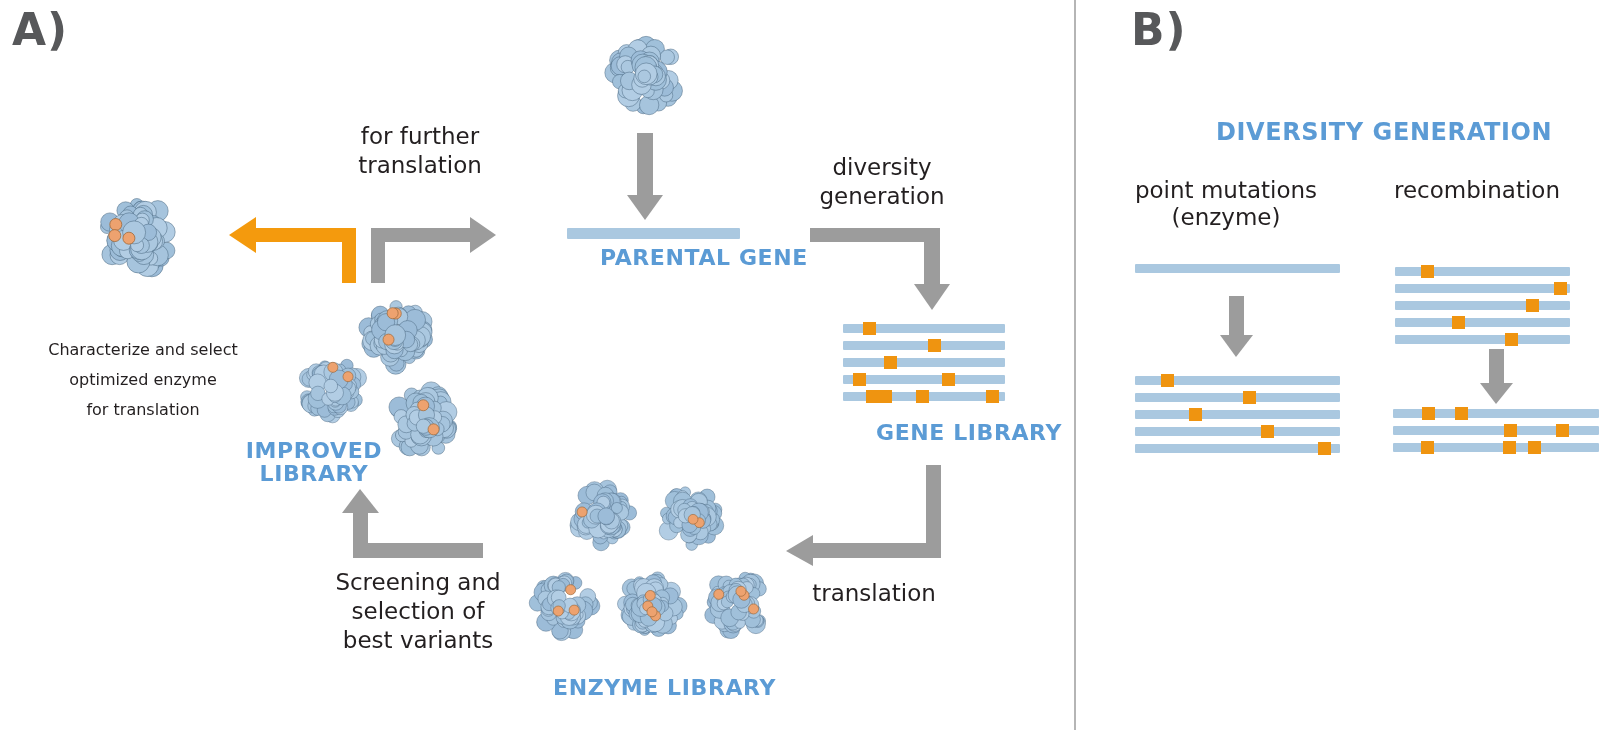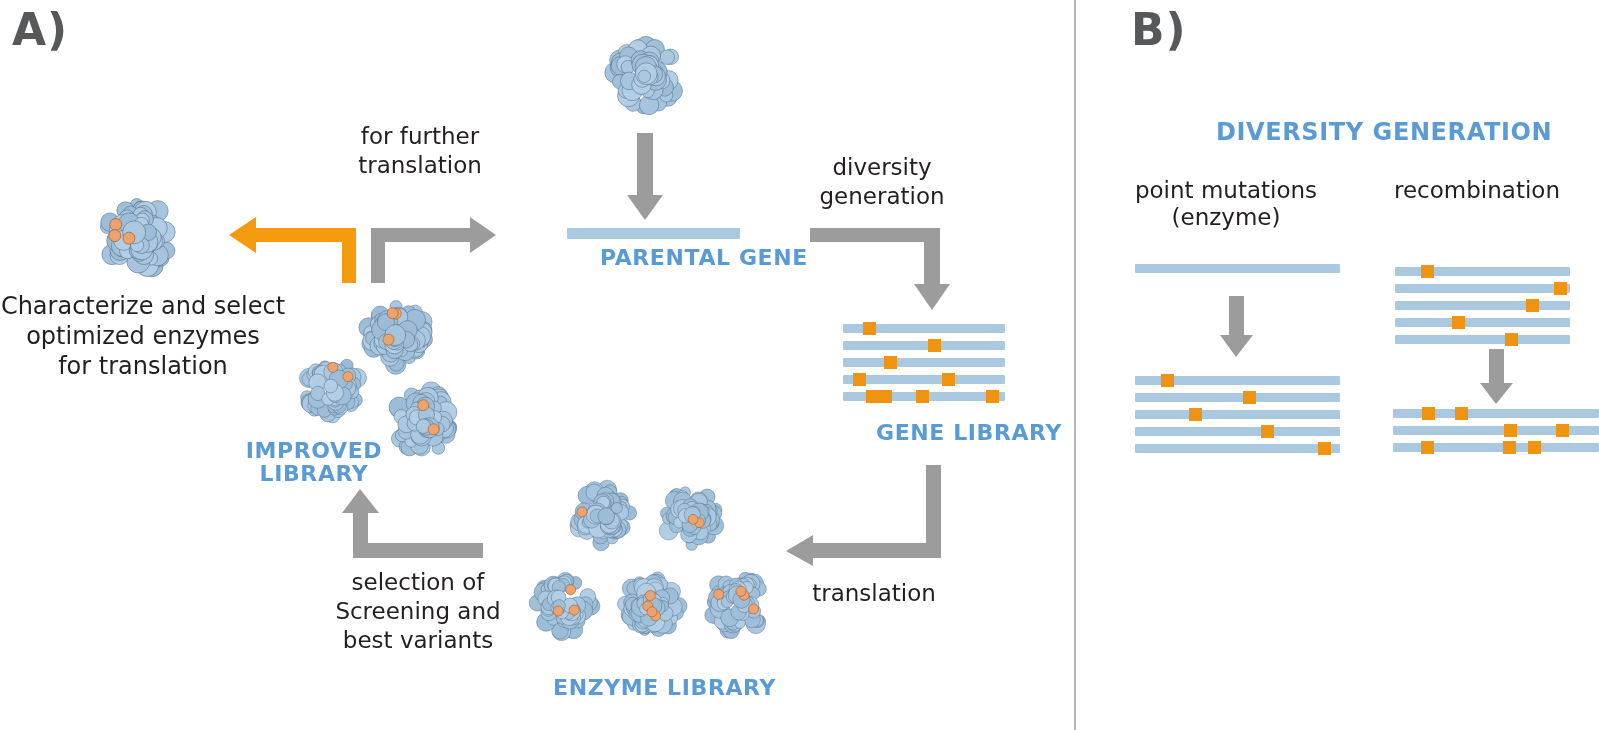--- a/index.html
+++ b/index.html
@@ -7,21 +7,21 @@
     position:relative;width:1599px;height:730px;background:#ffffff;overflow:hidden;
     font-family:"DejaVu Sans","Liberation Sans",sans-serif;
   }
   .abs{position:absolute;}
   .panel-letter{
     font-size:44px;font-weight:bold;color:var(--heading-gray);letter-spacing:1px;
   }
   .black-text{
     color:var(--text-dark);font-size:23px;line-height:29px;text-align:center;white-space:nowrap;
   }
-  .black-text.lh30{line-height:30px;font-size:24px;}
+  .black-text.lh30{line-height:30px;font-size:16px;margin-top:44px;}
   .black-text.lh27{line-height:27px;font-size:23px;}
   .blue-label{
     color:var(--label-blue);font-weight:600;font-size:22px;line-height:23px;
     text-align:center;letter-spacing:0.6px;white-space:nowrap;
   }
   .blue-label.title{font-size:24px;}
   .bar{
     background:var(--strand-blue);height:11px;border-radius:1px;
   }
   .divider{width:2px;height:730px;background:var(--divider-gray);}
@@ -147,21 +147,21 @@
 
   <div class="abs blue-label" style="left:553px;top:246px;width:200px;margin-left:47px;">PARENTAL GENE</div>
 
   <div class="abs black-text" style="left:320px;top:122px;width:200px;">
     <div>for further</div>
     <div>translation</div>
   </div>
 
   <div class="abs black-text lh30" style="left:0px;top:291px;width:286px;">
     <div>Characterize and select</div>
-    <div>optimized enzymes</div>
+    <div>optimized enzyme</div>
     <div>for translation</div>
   </div>
 
   <div class="enzyme" style="left:88px;top:186px;width:100px;height:100px;">
       <svg viewBox="0 0 100 100" width="100%" height="100%">
         <circle cx="63.9" cy="79.5" r="11.3" fill="#9cbcd8" stroke="#44627b" stroke-opacity="0.55" stroke-width="0.9"></circle>
         <circle cx="73.3" cy="72.4" r="7.7" fill="#9cbcd8" stroke="#44627b" stroke-opacity="0.55" stroke-width="0.9"></circle>
         <circle cx="19.0" cy="41.0" r="6.5" fill="#a6c4dd" stroke="#44627b" stroke-opacity="0.55" stroke-width="0.9"></circle>
         <circle cx="78.5" cy="64.6" r="8.4" fill="#a0c0da" stroke="#44627b" stroke-opacity="0.55" stroke-width="0.9"></circle>
         <circle cx="69.8" cy="25.0" r="10.4" fill="#a6c4dd" stroke="#44627b" stroke-opacity="0.55" stroke-width="0.9"></circle>
@@ -554,22 +554,22 @@
         <circle cx="57.2" cy="39.0" r="6" fill="var(--enzyme-spot-orange)" stroke="#a06a3a" stroke-width="0.8"></circle>
         <circle cx="53.5" cy="34.3" r="6" fill="var(--enzyme-spot-orange)" stroke="#a06a3a" stroke-width="0.8"></circle>
         <circle cx="68.5" cy="55.3" r="6" fill="var(--enzyme-spot-orange)" stroke="#a06a3a" stroke-width="0.8"></circle>
         <circle cx="27.1" cy="37.9" r="6" fill="var(--enzyme-spot-orange)" stroke="#a06a3a" stroke-width="0.8"></circle>
       </svg>
     </div>
 
   <div class="abs blue-label" style="left:553px;top:676px;width:200px;">ENZYME LIBRARY</div>
 
   <div class="abs black-text" style="left:318px;top:568px;width:200px;">
+    <div>Screening and</div>
     <div>selection of</div>
-    <div>Screening and</div>
     <div>best variants</div>
   </div>
 
   <div class="enzyme" style="left:352px;top:288px;width:92px;height:92px;">
       <svg viewBox="0 0 100 100" width="100%" height="100%">
         <circle cx="18.1" cy="42.9" r="10.6" fill="#9cbcd8" stroke="#44627b" stroke-opacity="0.55" stroke-width="0.9"></circle>
         <circle cx="47.5" cy="82.5" r="11.2" fill="#a6c4dd" stroke="#44627b" stroke-opacity="0.55" stroke-width="0.9"></circle>
         <circle cx="48.3" cy="82.1" r="8.3" fill="#9cbcd8" stroke="#44627b" stroke-opacity="0.55" stroke-width="0.9"></circle>
         <circle cx="19.6" cy="60.5" r="8.9" fill="#a6c4dd" stroke="#44627b" stroke-opacity="0.55" stroke-width="0.9"></circle>
         <circle cx="23.6" cy="64.9" r="10.5" fill="#9cbcd8" stroke="#44627b" stroke-opacity="0.55" stroke-width="0.9"></circle>

